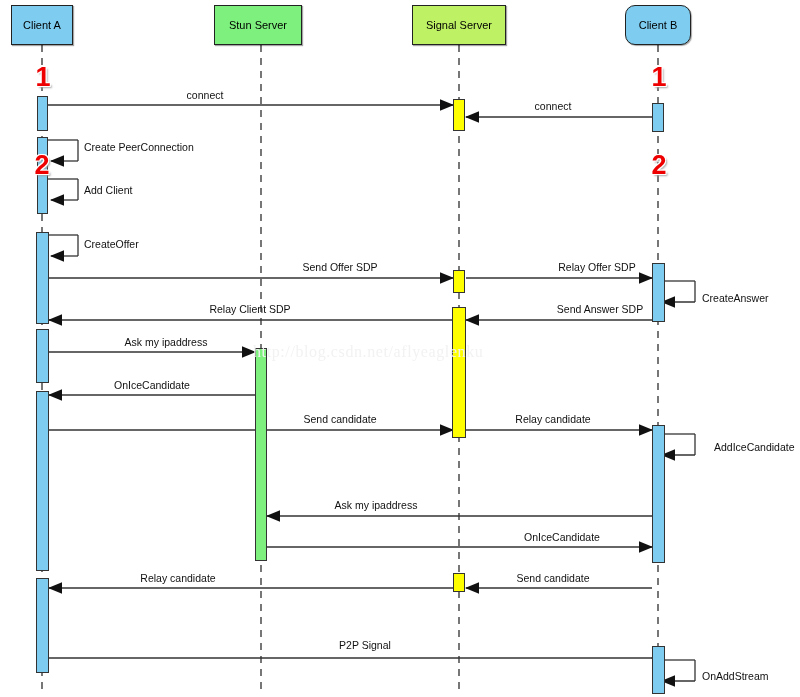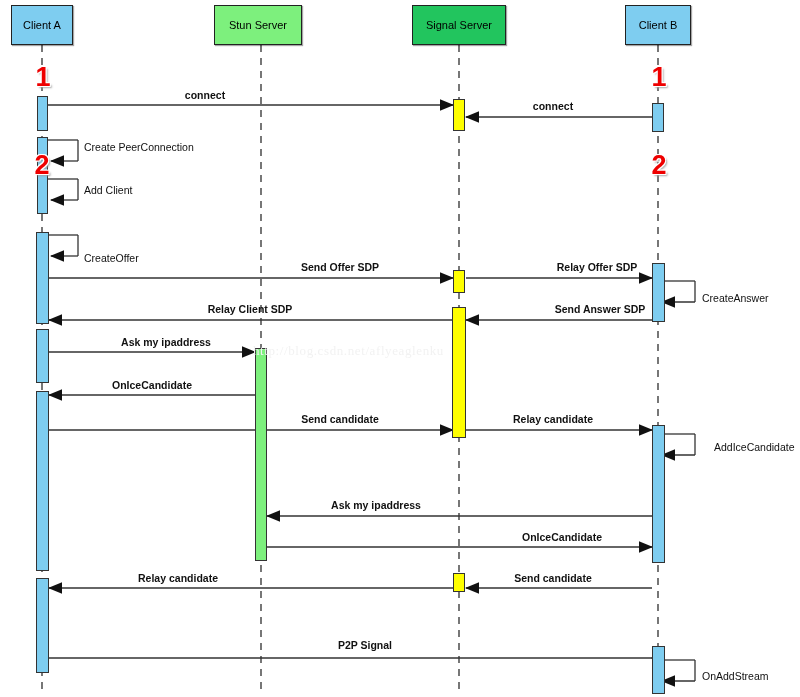--- a/index.html
+++ b/index.html
@@ -40,39 +40,38 @@
   .msg-label {
     position: absolute;
     font-size: 10.5px;
     color: #111111;
     font-family: "Liberation Sans", sans-serif;
     white-space: nowrap;
     line-height: 12px;
   }
   .msg-label.center {
     transform: translateX(-50%);
-    font-weight: bold;
   }
   .step-num {
     position: absolute;
     font-size: 27px;
     font-weight: bold;
     color: #ee0000;
     font-family: "Liberation Sans", sans-serif;
     line-height: 27px;
     text-shadow:
        1px 1px 0 #ffffff, -1px 1px 0 #ffffff,
        1px -1px 0 #ffffff, -1px -1px 0 #ffffff,
        2px 2px 2px rgba(160,160,160,0.9);
     transform: translateX(-50%);
   }
   .watermark {
     position: absolute;
     font-family: "Liberation Serif", serif;
-    font-size: 13px;
+    font-size: 16px;
     color: #f2f2f2;
     letter-spacing: 0.6px;
     white-space: nowrap;
     pointer-events: none;
   }
 </style>
 </head>
 <body>
 
 <div id="canvas">
@@ -167,22 +166,22 @@
           <line x1="665" y1="660" x2="695" y2="660" stroke="#333333" stroke-width="1.3"></line>
           <line x1="695" y1="660" x2="695" y2="681" stroke="#333333" stroke-width="1.3"></line>
           <line x1="695" y1="681" x2="662" y2="681" stroke="#333333" stroke-width="1.3" marker-end="url(#arrow-l)"></line>
         </g>
       </g>
   </svg>
 
   <div id="participant-boxes">
       <div class="lifeline-box" style="left: 11px; top: 5px; width: 62px; height: 40px; background: rgb(126, 205, 240);">Client A</div>
       <div class="lifeline-box" style="left: 214px; top: 5px; width: 88px; height: 40px; background: rgb(125, 240, 125);">Stun Server</div>
-      <div class="lifeline-box" style="left: 412px; top: 5px; width: 94px; height: 40px; background: #22c55e;">Signal Server</div>
-      <div class="lifeline-box" style="left: 625px; top: 5px; width: 66px; height: 40px; background: rgb(126, 205, 240);">Client B</div>
+      <div class="lifeline-box" style="left: 412px; top: 5px; width: 94px; height: 40px; background: #bef264;">Signal Server</div>
+      <div class="lifeline-box" style="left: 625px; top: 5px; width: 66px; height: 40px; background: rgb(126, 205, 240); border-radius: 10px;">Client B</div>
     </div>
   <div id="activation-bars">
       <div style="position: absolute; box-sizing: border-box; left: 37px; top: 96px; width: 11px; height: 35px; background: rgb(126, 205, 240); border: 1px solid rgb(51, 51, 51);"></div>
       <div style="position: absolute; box-sizing: border-box; left: 37px; top: 137px; width: 11px; height: 77px; background: rgb(126, 205, 240); border: 1px solid rgb(51, 51, 51);"></div>
       <div style="position: absolute; box-sizing: border-box; left: 36px; top: 232px; width: 13px; height: 92px; background: rgb(126, 205, 240); border: 1px solid rgb(51, 51, 51);"></div>
       <div style="position: absolute; box-sizing: border-box; left: 36px; top: 329px; width: 13px; height: 54px; background: rgb(126, 205, 240); border: 1px solid rgb(51, 51, 51);"></div>
       <div style="position: absolute; box-sizing: border-box; left: 36px; top: 391px; width: 13px; height: 180px; background: rgb(126, 205, 240); border: 1px solid rgb(51, 51, 51);"></div>
       <div style="position: absolute; box-sizing: border-box; left: 36px; top: 578px; width: 13px; height: 95px; background: rgb(126, 205, 240); border: 1px solid rgb(51, 51, 51);"></div>
       <div style="position: absolute; box-sizing: border-box; left: 255px; top: 348px; width: 12px; height: 213px; background: rgb(125, 240, 125); border: 1px solid rgb(51, 51, 51);"></div>
       <div style="position: absolute; box-sizing: border-box; left: 453px; top: 99px; width: 12px; height: 32px; background: rgb(255, 255, 0); border: 1px solid rgb(51, 51, 51);"></div>
@@ -192,21 +191,21 @@
       <div style="position: absolute; box-sizing: border-box; left: 652px; top: 103px; width: 12px; height: 29px; background: rgb(126, 205, 240); border: 1px solid rgb(51, 51, 51);"></div>
       <div style="position: absolute; box-sizing: border-box; left: 652px; top: 263px; width: 13px; height: 59px; background: rgb(126, 205, 240); border: 1px solid rgb(51, 51, 51);"></div>
       <div style="position: absolute; box-sizing: border-box; left: 652px; top: 425px; width: 13px; height: 138px; background: rgb(126, 205, 240); border: 1px solid rgb(51, 51, 51);"></div>
       <div style="position: absolute; box-sizing: border-box; left: 652px; top: 646px; width: 13px; height: 48px; background: rgb(126, 205, 240); border: 1px solid rgb(51, 51, 51);"></div>
     </div>
   <div id="message-labels">
       <div class="msg-label center" style="left: 205px; top: 89px;">connect</div>
       <div class="msg-label center" style="left: 553px; top: 100px;">connect</div>
       <div class="msg-label" style="left: 84px; top: 141px;">Create PeerConnection</div>
       <div class="msg-label" style="left: 84px; top: 184px;">Add Client</div>
-      <div class="msg-label" style="left: 84px; top: 238px; margin-top: 14px;">CreateOffer</div>
+      <div class="msg-label" style="left: 84px; top: 238px;">CreateOffer</div>
       <div class="msg-label center" style="left: 340px; top: 261px;">Send Offer SDP</div>
       <div class="msg-label center" style="left: 553px; top: 261px; margin-left: 44px;">Relay Offer SDP</div>
       <div class="msg-label" style="left: 702px; top: 292px;">CreateAnswer</div>
       <div class="msg-label center" style="left: 560px; top: 303px; margin-left: 40px;">Send Answer SDP</div>
       <div class="msg-label center" style="left: 250px; top: 303px;">Relay Client SDP</div>
       <div class="msg-label center" style="left: 166px; top: 336px;">Ask my ipaddress</div>
       <div class="msg-label center" style="left: 152px; top: 379px;">OnIceCandidate</div>
       <div class="msg-label center" style="left: 340px; top: 413px;">Send candidate</div>
       <div class="msg-label center" style="left: 553px; top: 413px;">Relay candidate</div>
       <div class="msg-label" style="left: 714px; top: 441px;">AddIceCandidate</div>

